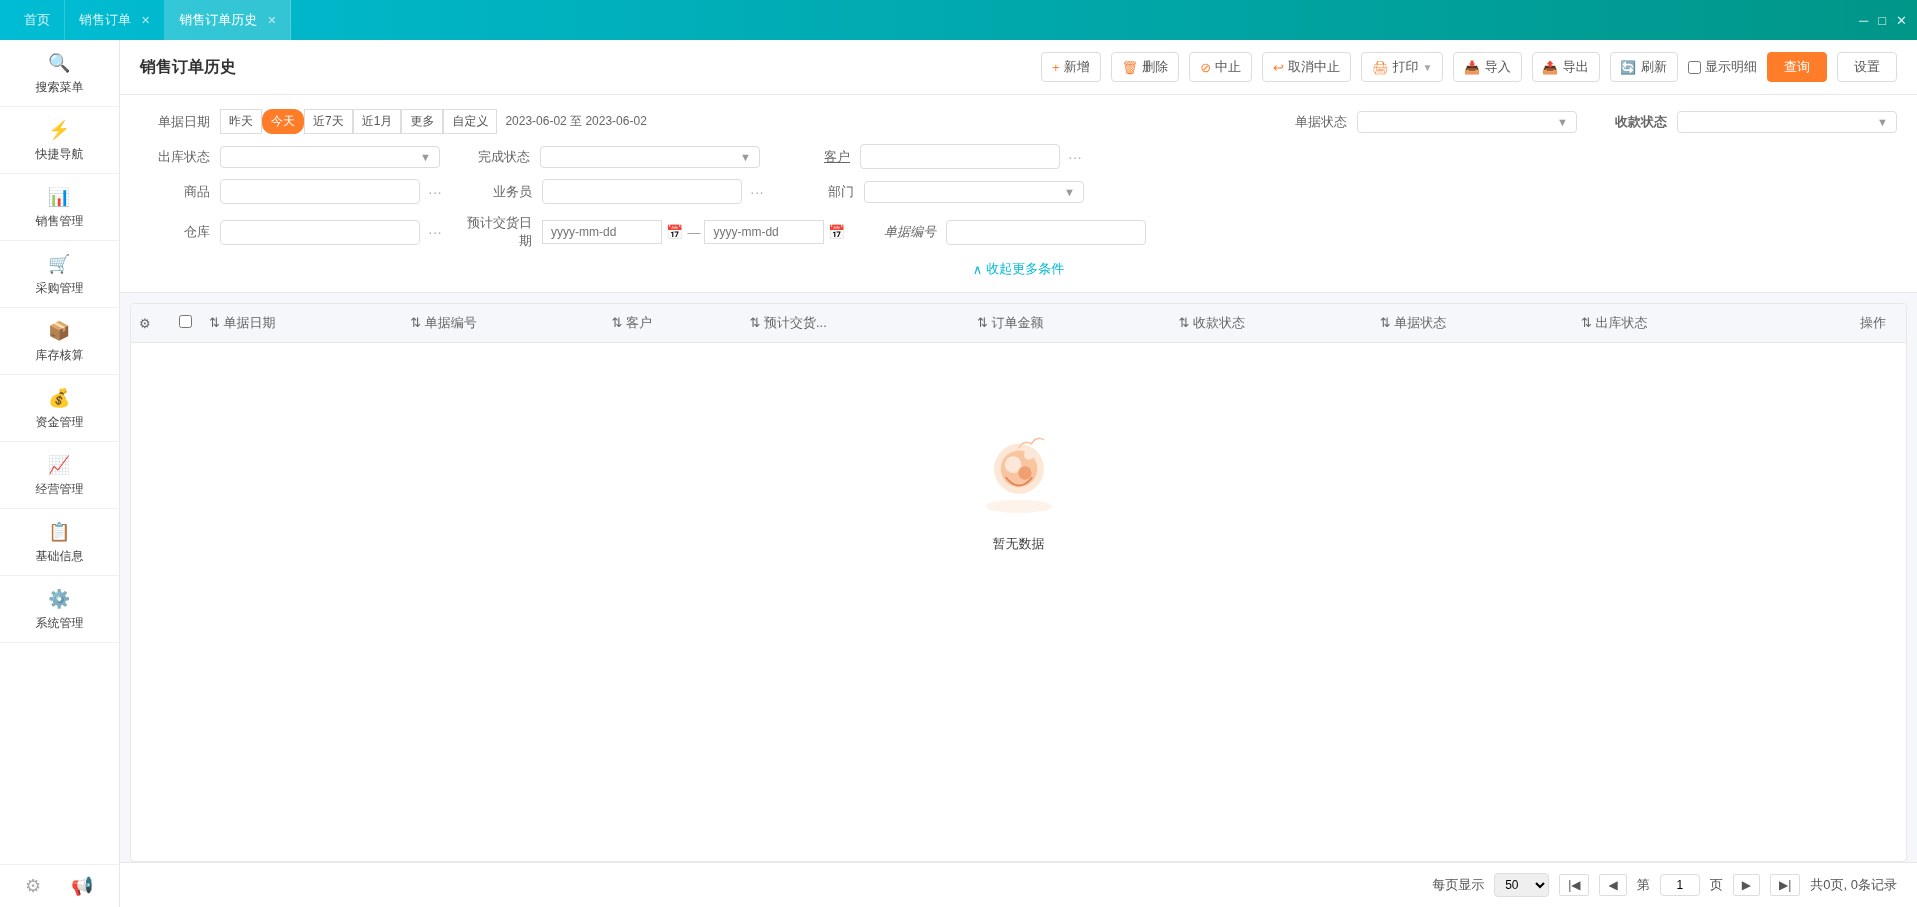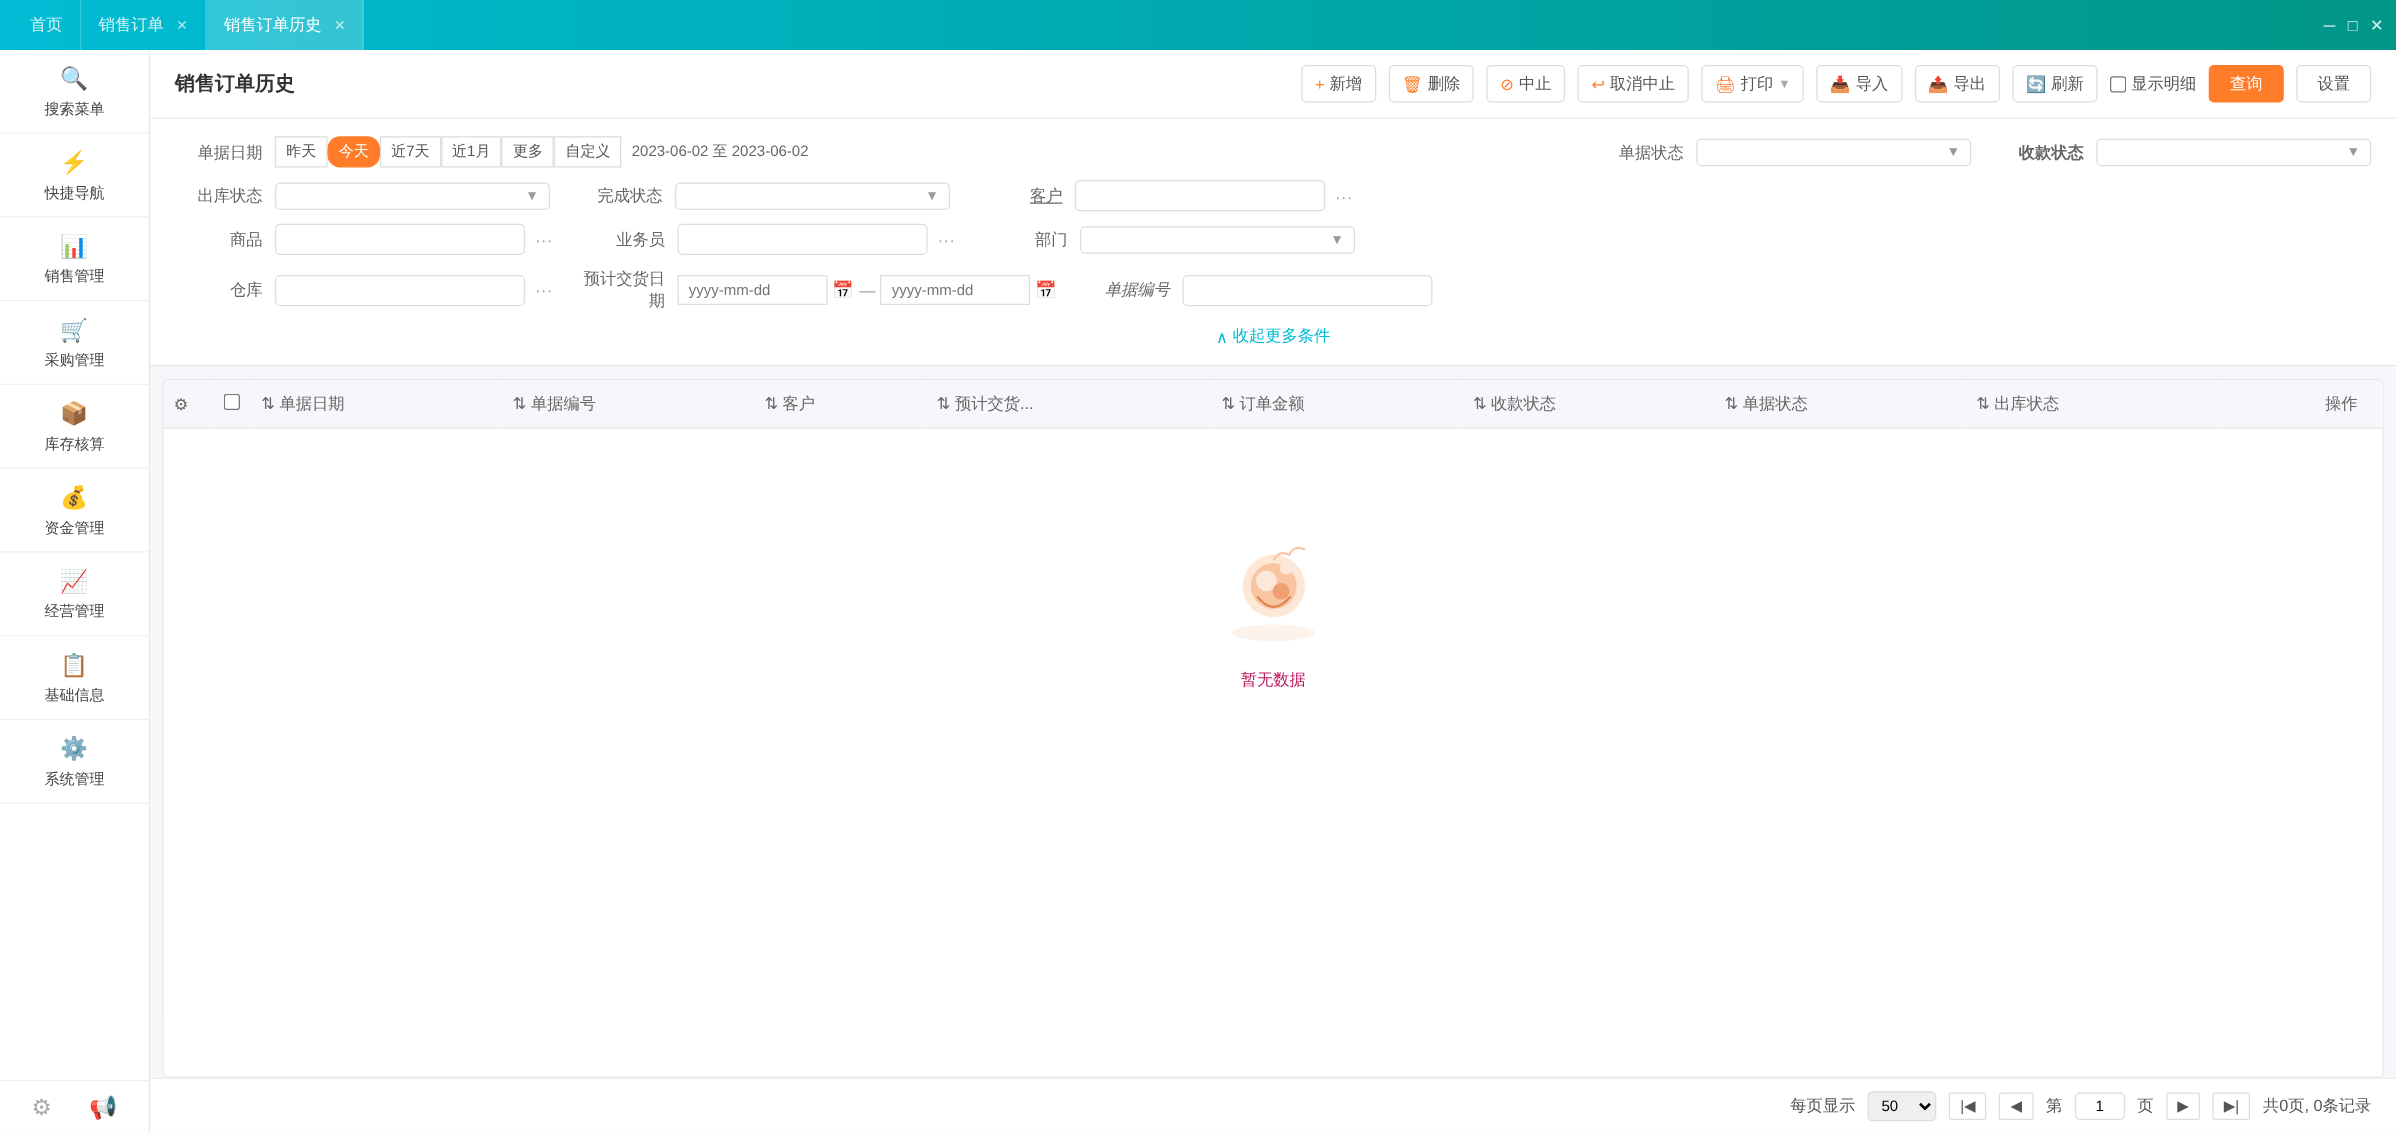--- a/index.html
+++ b/index.html
@@ -287,21 +287,21 @@
     .th-gear { width: 40px; text-align: center; }
     .th-check { width: 30px; text-align: center; }
 
     
     .empty-state {
       display: flex;
       flex-direction: column;
       align-items: center;
       justify-content: center;
       padding: 80px 0;
-      color: #be185d;
+      color: #404040;
       font-size: 13px;
       gap: 12px;
     }
     .empty-icon {
       width: 100px;
       height: 100px;
     }
 
     
     .table-footer {

